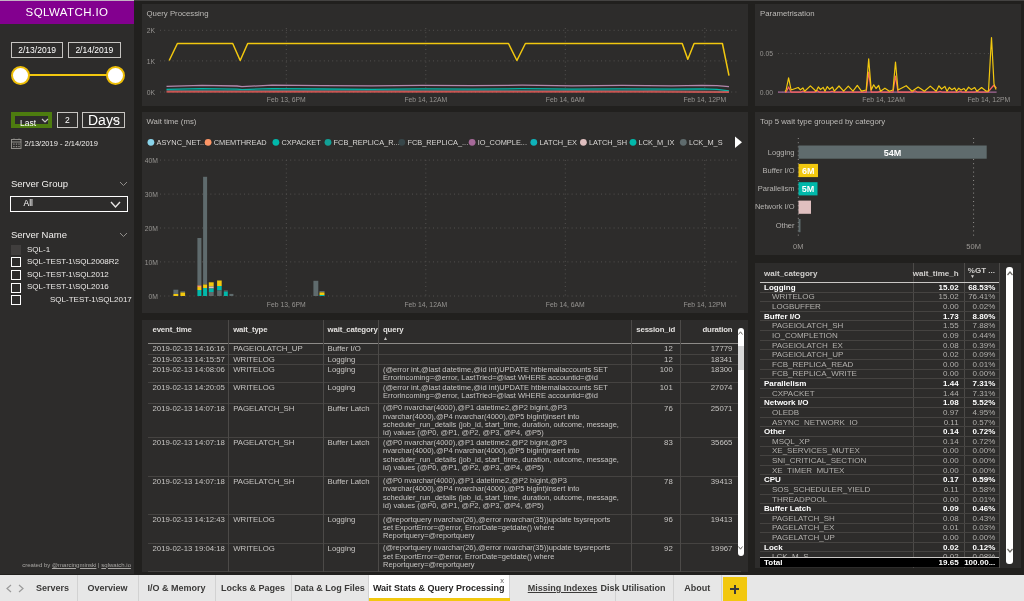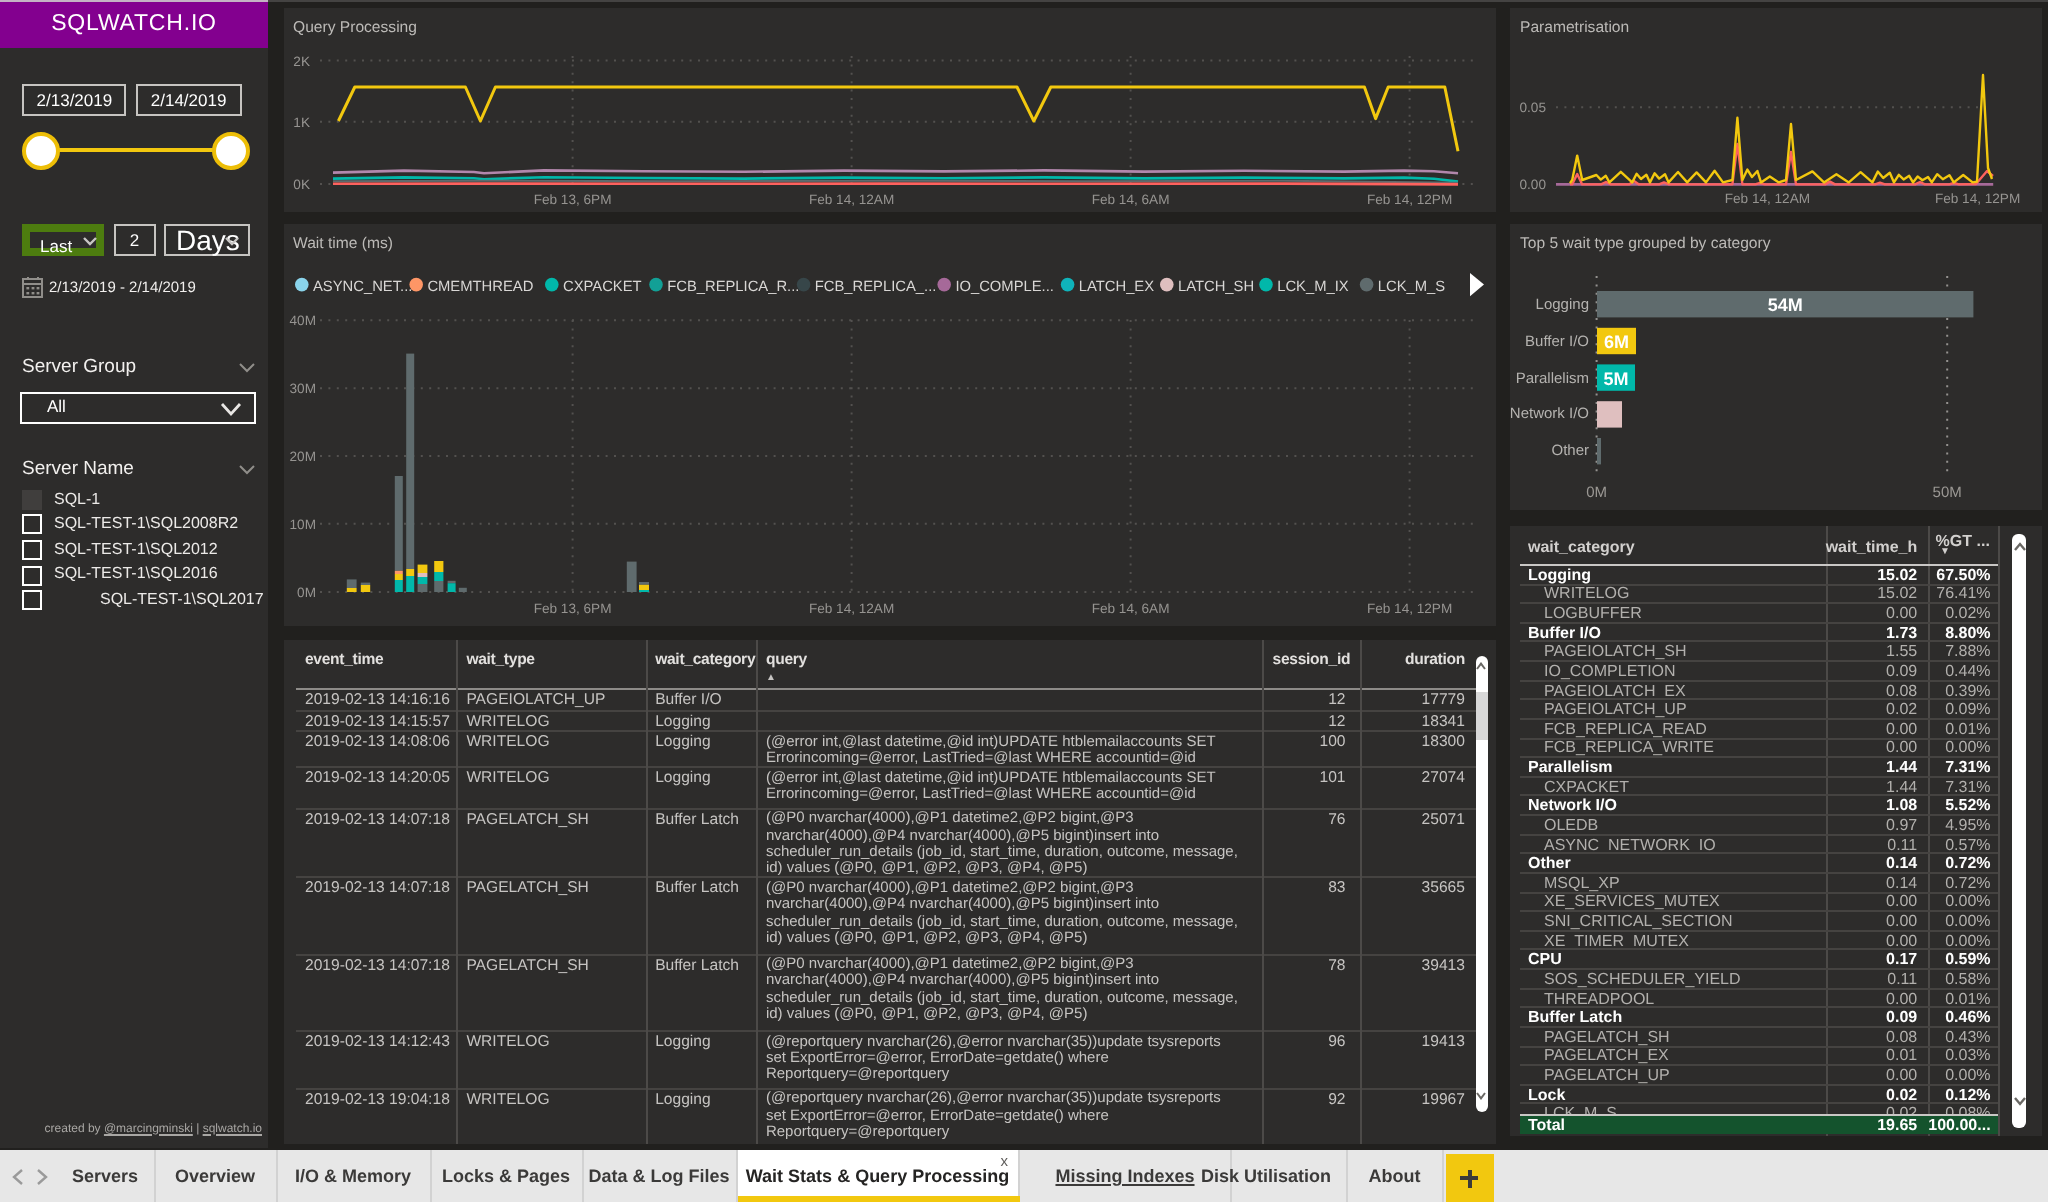--- a/index.html
+++ b/index.html
@@ -405,21 +405,21 @@
        font-size:8px;color:#d2d0ce;font-weight:bold;">
     <span class="abs" style="left:4px;top:6px;">wait_category</span>
     <span class="abs" style="right:40.7px;top:6px;">wait_time_h</span>
     <span class="abs" style="left:207.8px;top:3px;">%GT ...</span>
     <span class="abs" style="left:210px;top:10px;font-size:5px;">▼</span>
   </div>
   <div class="abs" style="left:5px;top:19.9px;width:239.3px;">
     <div class="wrow wb">
         <span class="wname">Logging</span>
         <span class="wv1">15.02</span>
-        <span class="wv2">67.50%</span>
+        <span class="wv2">68.53%</span>
       </div>
     <div class="wrow wn">
         <span class="wname" style="padding-left:12px;">WRITELOG</span>
         <span class="wv1">15.02</span>
         <span class="wv2">76.41%</span>
       </div>
     <div class="wrow wn">
         <span class="wname" style="padding-left:12px;">LOGBUFFER</span>
         <span class="wv1">0.00</span>
         <span class="wv2">0.02%</span>
@@ -548,21 +548,21 @@
         <span class="wname">Lock</span>
         <span class="wv1">0.02</span>
         <span class="wv2">0.12%</span>
       </div>
     <div class="wrow wn">
         <span class="wname" style="padding-left:12px;">LCK_M_S</span>
         <span class="wv1">0.02</span>
         <span class="wv2">0.08%</span>
       </div>
   </div>
-  <div class="abs wrow wb" style="left:5px;top:294.1px;width:239.3px;background:#14532d;border-top:1px solid #c9c7c5;border-bottom:none;">
+  <div class="abs wrow wb" style="left:5px;top:294.1px;width:239.3px;background:#000000;border-top:1px solid #c9c7c5;border-bottom:none;">
       <span class="wname">Total</span>
       <span class="wv1">19.65</span>
       <span class="wv2">100.00...</span>
     </div>
 
   <div class="abs" style="left:251px;top:3.5px;width:7px;height:297px;background:#fff;border-radius:3px;"></div>
   <div class="abs" style="left:252px;top:8px;">
       <svg width="6" height="5">
         <path d="M0.5,4 L3,1 L5.5,4" stroke="#6a6864" stroke-width="1.2" fill="none"></path>
       </svg>

